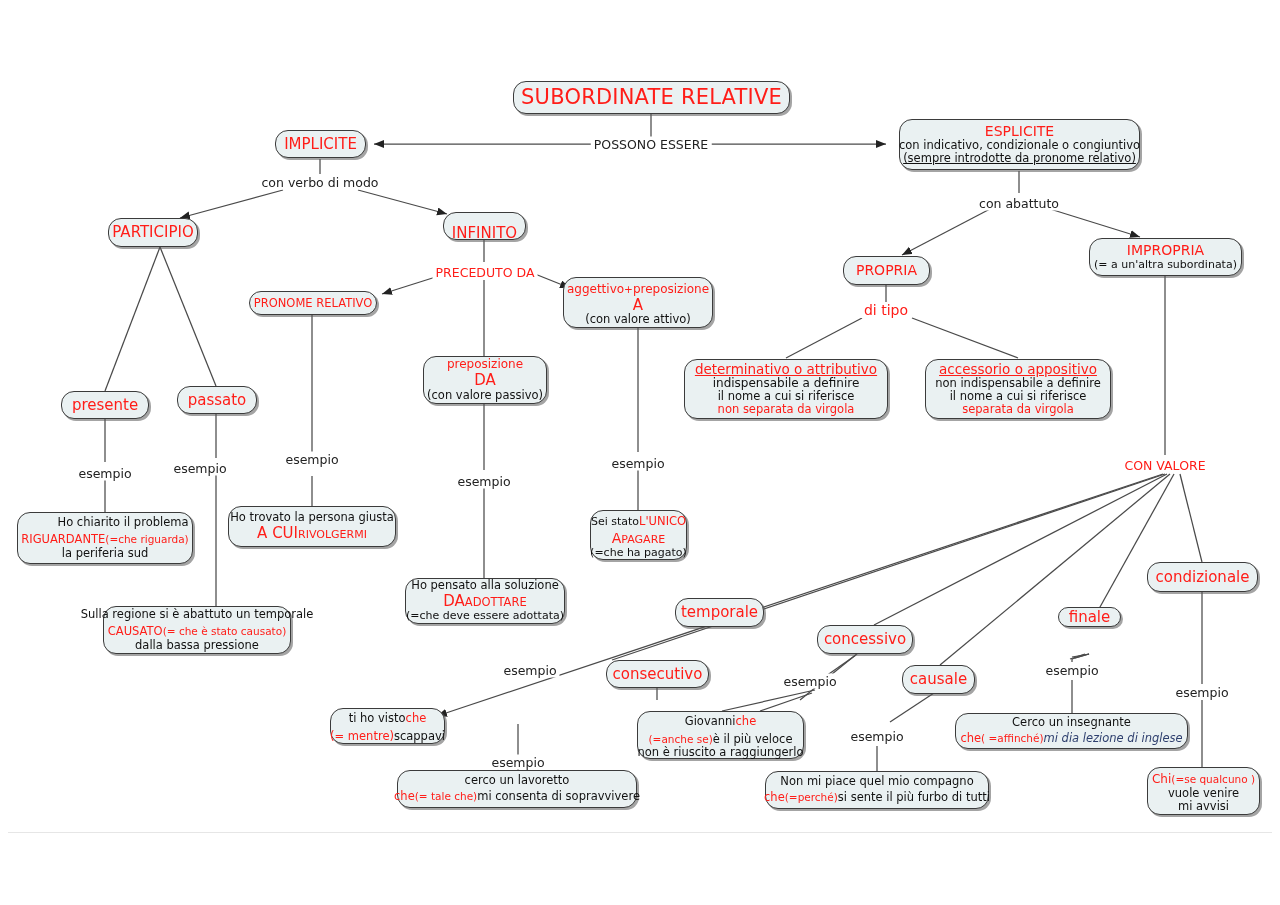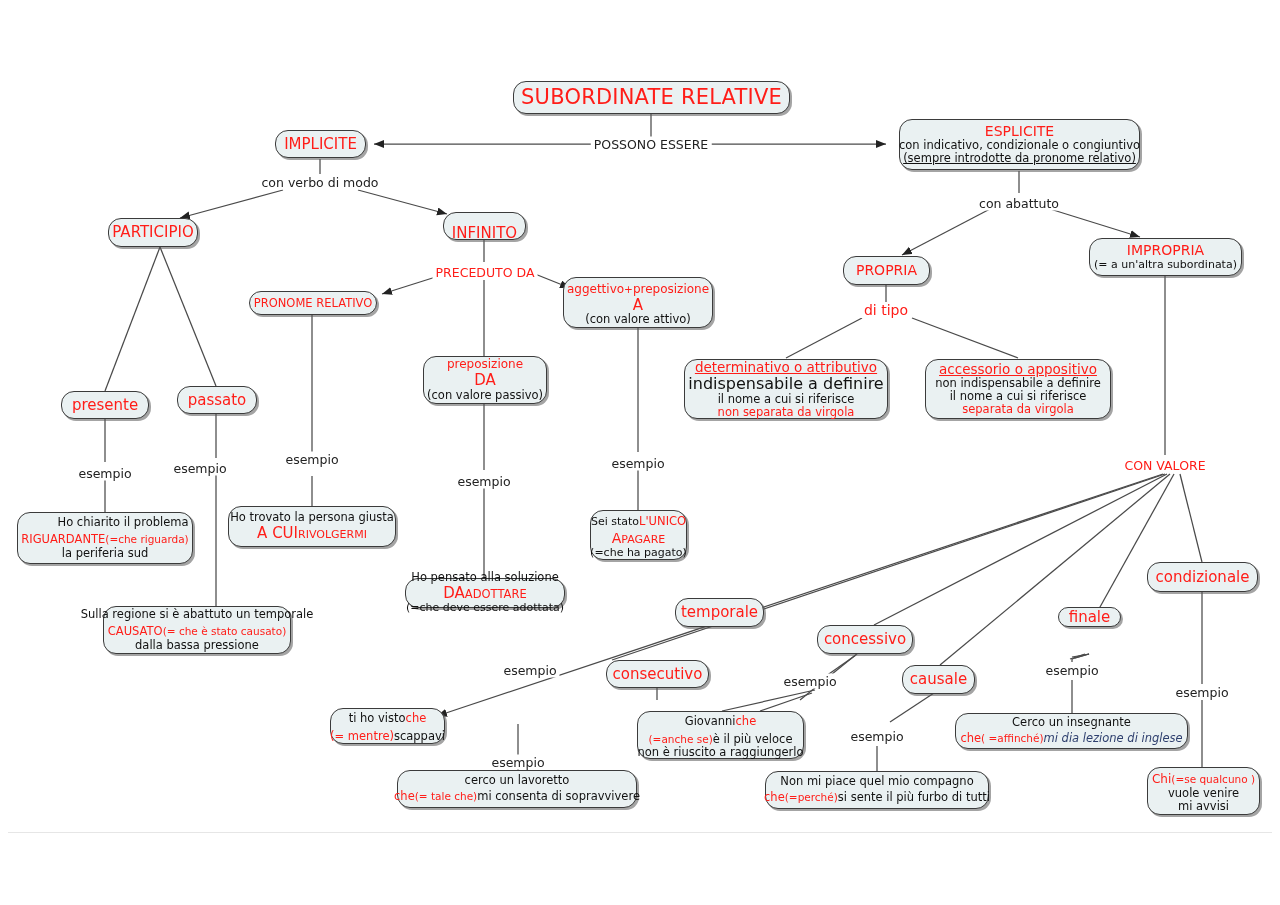--- a/index.html
+++ b/index.html
@@ -181,21 +181,21 @@
     <span class="red nline" style="font-size:14px;">PROPRIA</span>
   </div>
 
   <div class="node" style="left:1089px;top:238px;width:153px;height:38px;">
     <span class="red nline" style="font-size:14px;">IMPROPRIA</span>
     <span class="blk nline" style="font-size:11px;">(= a  un'altra subordinata)</span>
   </div>
 
   <div class="node" style="left:684px;top:359px;width:204px;height:60px;">
     <span class="red nline u" style="font-size:13.5px;">determinativo o attributivo</span>
-    <span class="blk nline" style="font-size:16px;">indispensabile a definire</span>
+    <span class="blk nline" style="font-size:12px;">indispensabile a definire</span>
     <span class="blk nline" style="font-size:11.5px;">il nome a cui si riferisce</span>
     <span class="red nline" style="font-size:11.5px;">non separata da virgola</span>
   </div>
 
   <div class="node" style="left:925px;top:359px;width:186px;height:60px;">
     <span class="red nline u" style="font-size:13.5px;">accessorio o appositivo</span>
     <span class="blk nline" style="font-size:11.5px;">non indispensabile a definire</span>
     <span class="blk nline" style="font-size:11.5px;">il nome a cui si riferisce</span>
     <span class="red nline" style="font-size:11.5px;">separata da virgola</span>
   </div>
@@ -210,21 +210,21 @@
     <span class="blk nline" style="font-size:11.5px;">Sulla regione si è abattuto un temporale</span>
     <span class="nline"><span class="red" style="font-size:11.5px;">CAUSATO</span><span class="red sm">(= che è stato causato)</span></span>
     <span class="blk nline" style="font-size:11.5px;">dalla bassa pressione</span>
   </div>
 
   <div class="node" style="left:228px;top:506px;width:168px;height:41px;">
     <span class="blk nline" style="font-size:11.5px;">Ho trovato la persona giusta</span>
     <span class="nline"><span class="red" style="font-size:15px;">A CUI</span><span class="red" style="font-size:11px;">RIVOLGERMI</span></span>
   </div>
 
-  <div class="node" style="left:405px;top:578px;width:160px;height:30px;">
+  <div class="node" style="left:405px;top:578px;width:160px;height:46px;">
     <span class="blk nline" style="font-size:11.5px;">Ho pensato alla soluzione</span>
     <span class="nline"><span class="red" style="font-size:15px;">DA</span><span class="red" style="font-size:11.5px;">ADOTTARE</span></span>
     <span class="blk nline" style="font-size:11px;">(=che deve essere adottata)</span>
   </div>
 
   <div class="node" style="left:590px;top:510px;width:97px;height:50px;">
     <span class="nline"><span class="blk" style="font-size:11px;">Sei stato</span><span class="red" style="font-size:11.5px;">L'UNICO</span></span>
     <span class="nline"><span class="red" style="font-size:14px;">A</span><span class="red" style="font-size:11px;">PAGARE</span></span>
     <span class="blk nline" style="font-size:11px;">(=che ha pagato)</span>
   </div>

